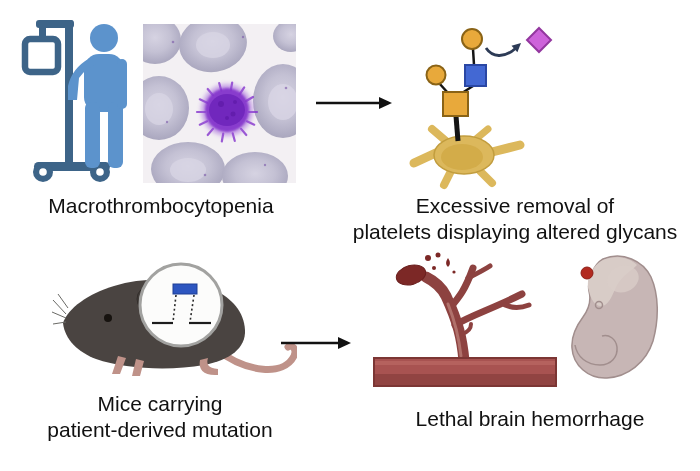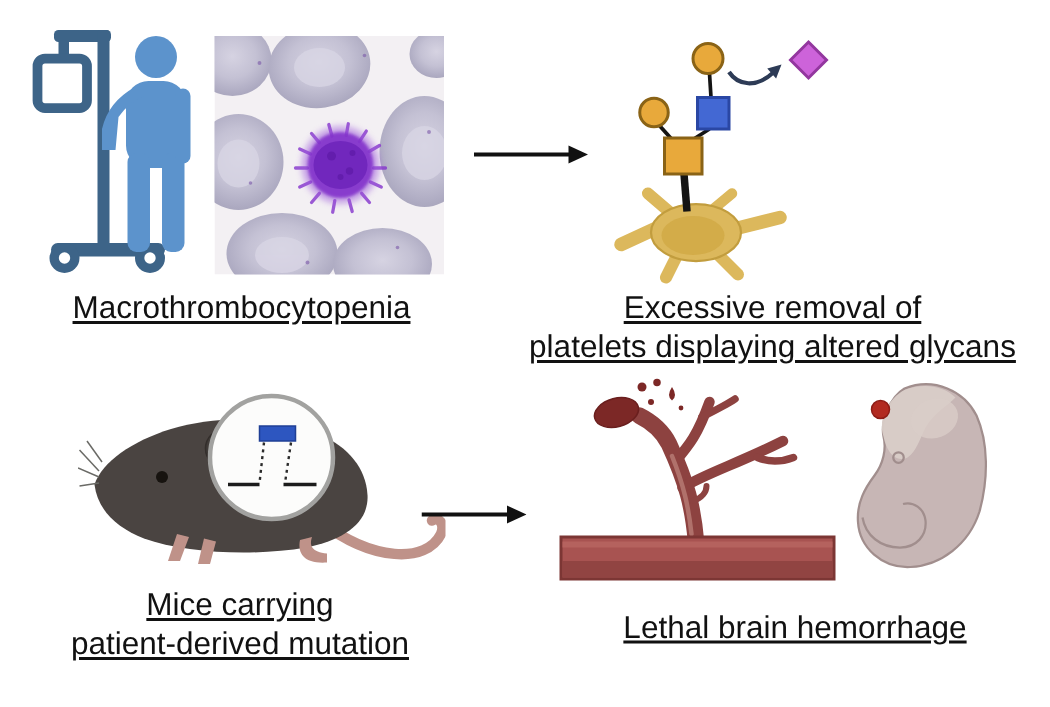--- a/index.html
+++ b/index.html
@@ -1,21 +1,21 @@
 <!DOCTYPE html>
 <html style="--person-blue: #5c93cc; --pole-blue: #3d6488; --micro-bg: #f3f0f3; --rbc-gray: #aeabc2; --platelet-purple: #7127bd; --glycan-yellow: #e8a93b; --glycan-blue: #4368d3; --sialic-purple: #cd63da; --platelet-tan: #dcb85c; --arrow-black: #111111; --curve-arrow: #2d3b56; --mouse-dark: #4a4441; --mouse-pink: #bf9289; --magnifier-blue: #2d56c0; --vessel-red: #a85351; --vessel-branch: #8d4240; --blood-dark: #7c2826; --embryo-body: #c7b6b5; --embryo-head: #d9cdc8; --hemorrhage-red: #b22a20; --text: #111111;"><head>
 <meta charset="utf-8">
 <style>
   html,body{margin:0;padding:0;background:#fff;}
   .stage{position:relative;width:700px;height:471px;background:#fff;overflow:hidden;
          font-family:"Liberation Sans",sans-serif;}
   .abs{position:absolute;}
   .cap{position:absolute;text-align:center;font-size:21px;line-height:26px;
        color:var(--text,#111);}
-  .cap div{white-space:nowrap;text-decoration:underline;}
+  .cap div{white-space:nowrap;}
   .gene{font-style:italic;}
 </style>
 </head>
 <body>
 
 <div class="stage">
 
   <svg class="abs" style="left:14px;top:14px" width="122" height="178" viewBox="0 0 122 178">
     <g style="fill:var(--pole-blue,#3d6488)">
       <rect x="22" y="6" width="38" height="8" rx="3"></rect>

